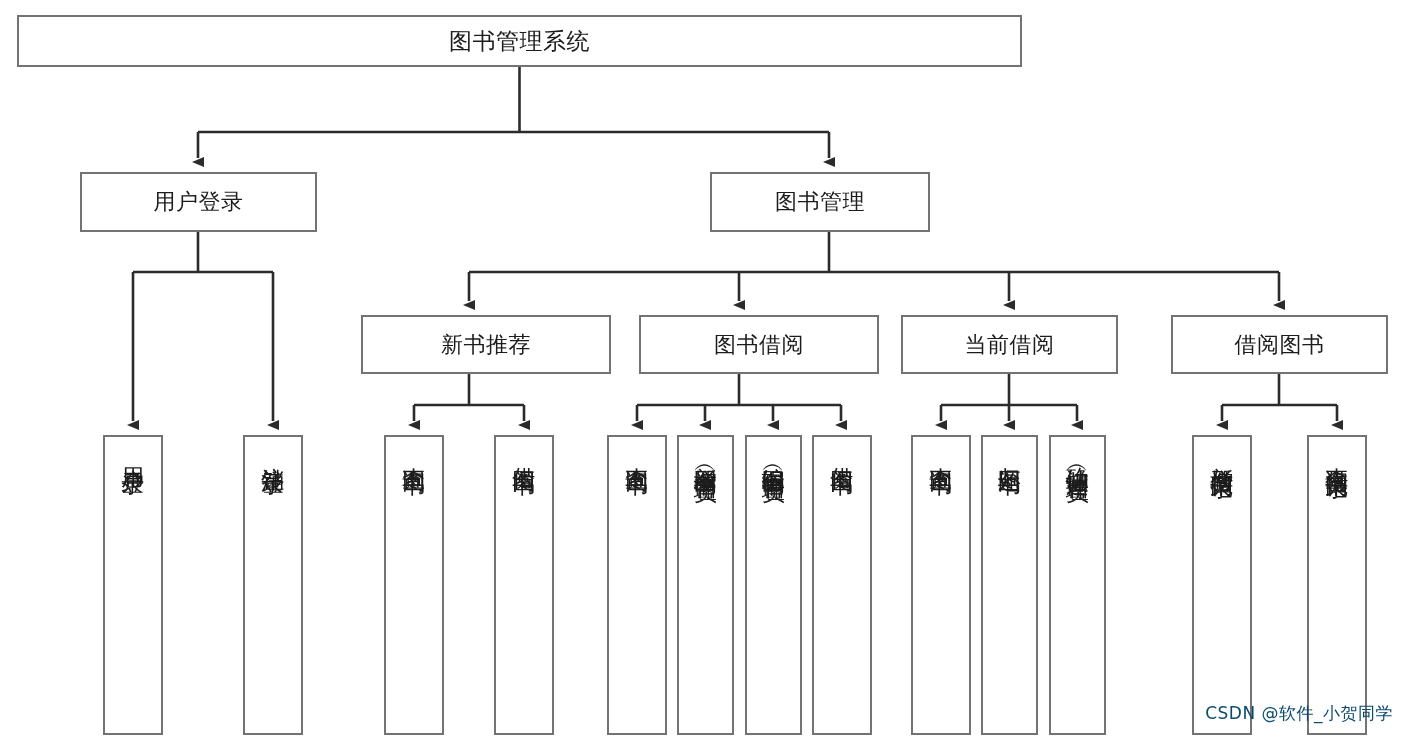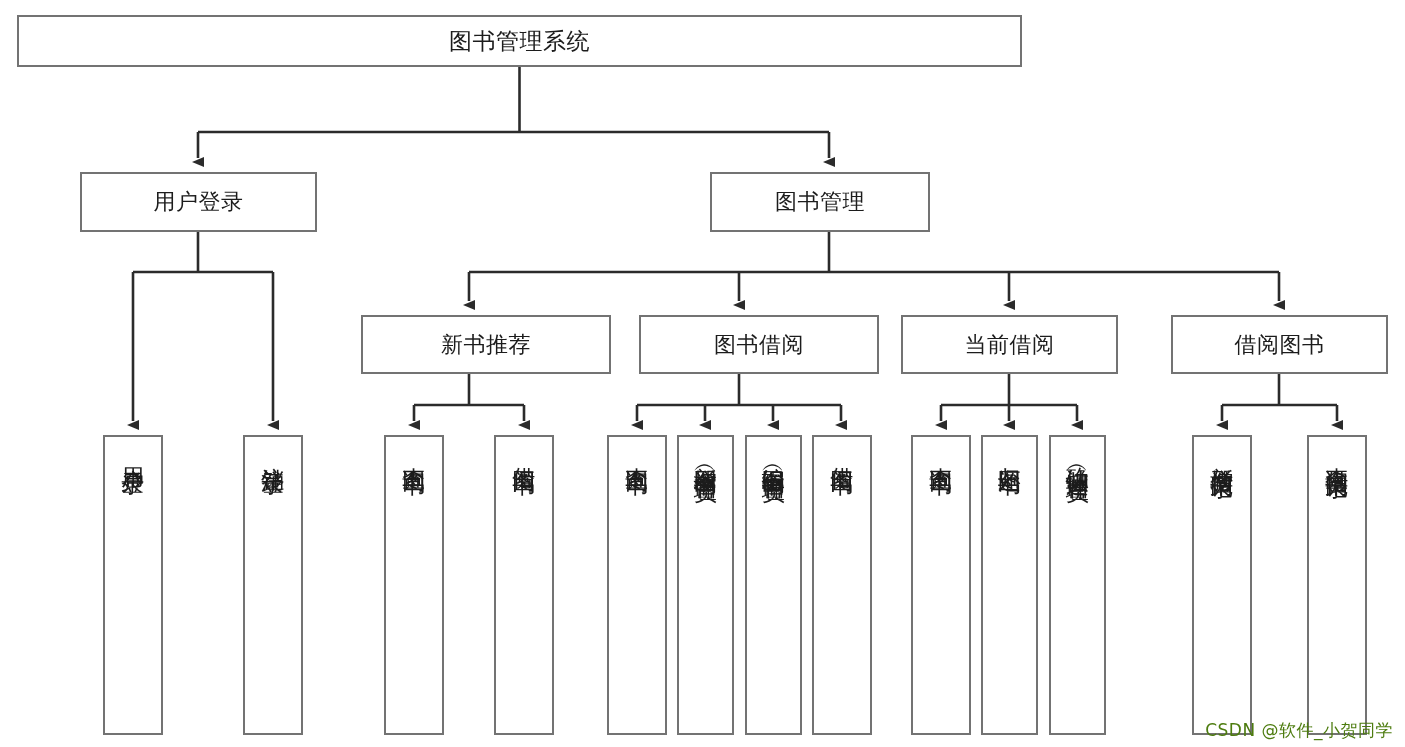--- a/index.html
+++ b/index.html
@@ -49,23 +49,23 @@
     text-orientation:upright;
     font-size:23px;
     line-height:1.06;
     letter-spacing:2px;
     white-space:normal;
     height:auto;
   }
   .watermark{
     position:absolute;
     right:12px;
-    bottom:5px;
+    bottom:22px;
     font-size:17px;
-    color:#4d7c0f;
+    color:#0c4a6e;
     letter-spacing:0.5px;
     z-index:5;
     white-space:nowrap;
     font-family:"DejaVu Sans","Liberation Sans",sans-serif;
   }
 </style>
 </head>
 <body>
 
 <div id="canvas">

